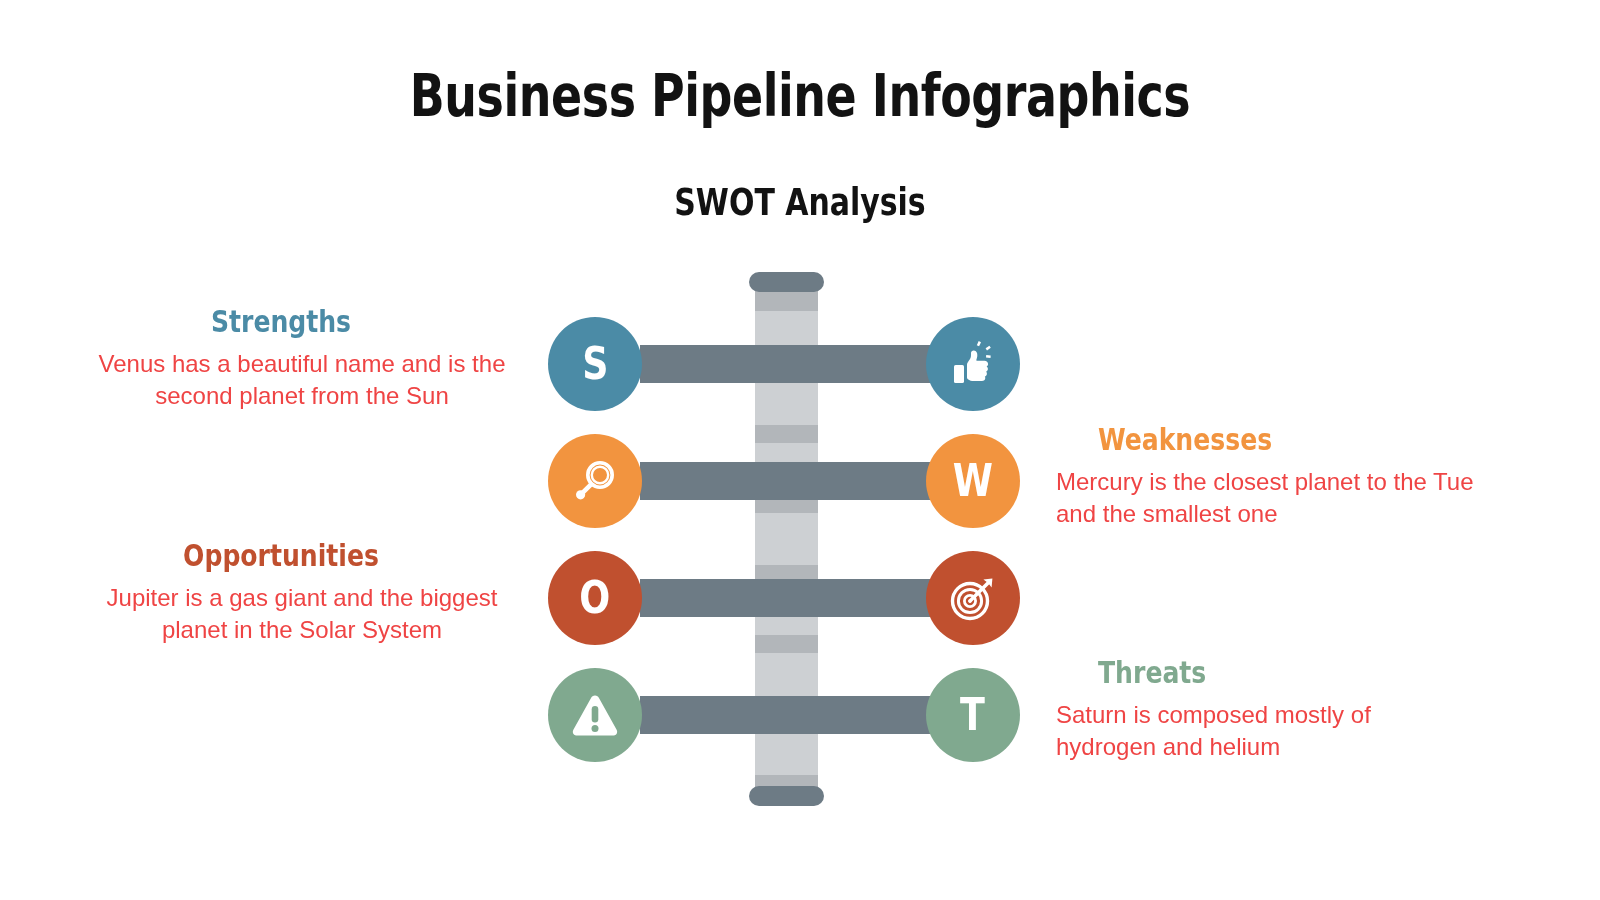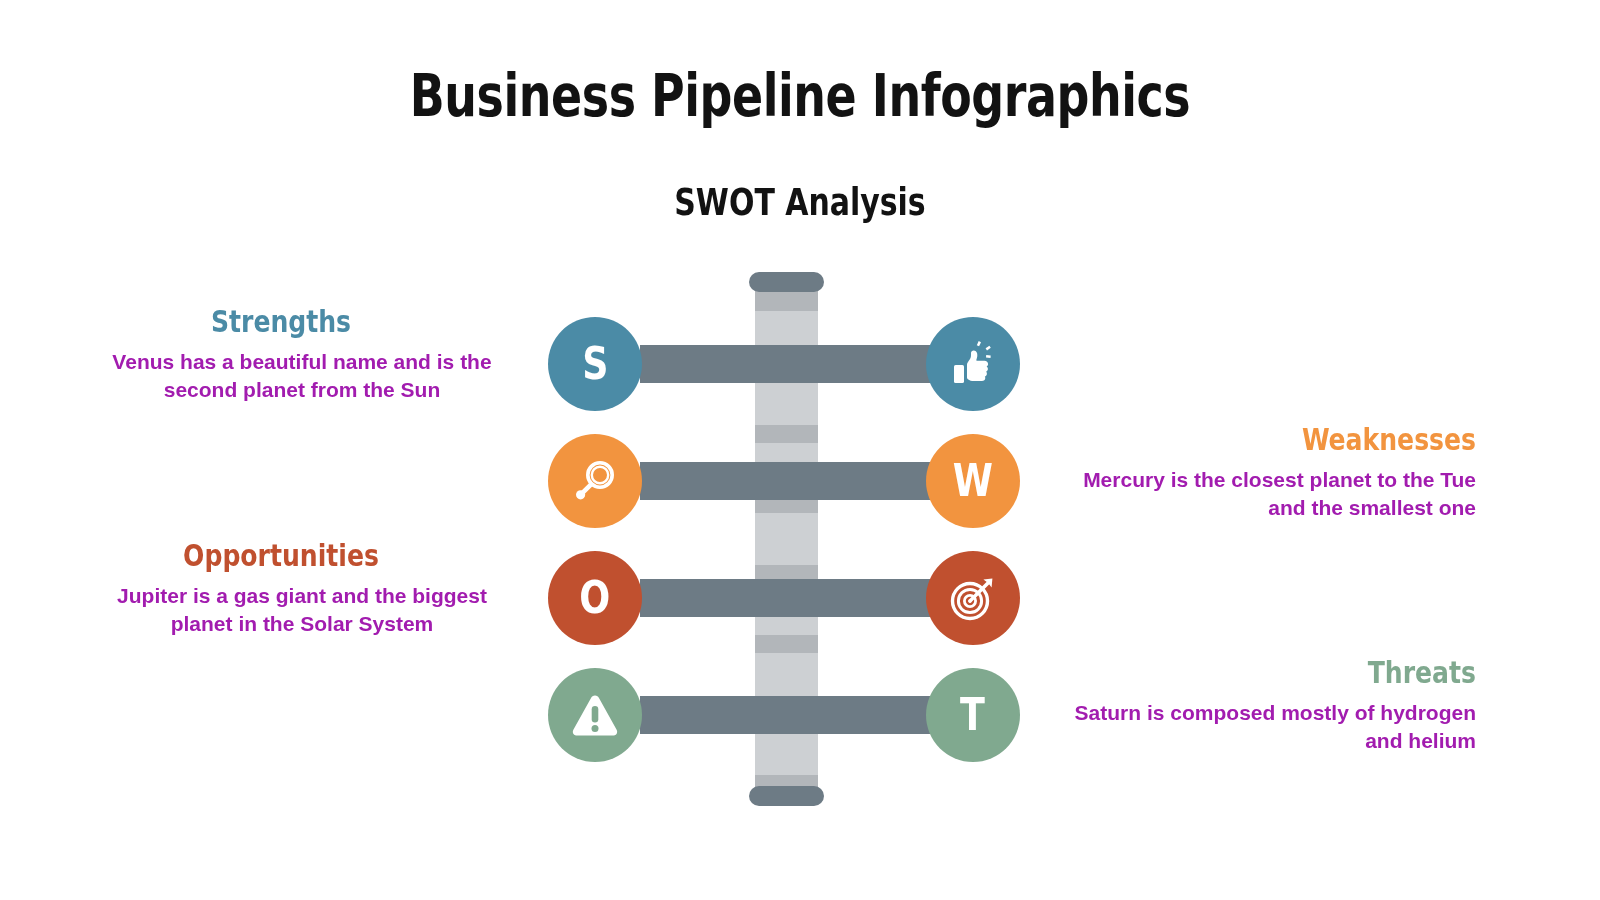--- a/index.html
+++ b/index.html
@@ -47,40 +47,40 @@
     font-size: 37px;
     color: #121212;
     transform: scaleX(0.9);
     transform-origin: 50% 50%;
     white-space: nowrap;
   }
 
   
   .txt-block { position: absolute; width: 420px; }
   .txt-block.left  { left: 92px;  text-align: center; }
-  .txt-block.right { left: 1056px; width: 420px; text-align: right; }
+  .txt-block.right { left: 1056px; width: 420px; }
 
   .block-heading {
     font-family: "DejaVu Sans Condensed", "Liberation Sans Narrow", "Liberation Sans", sans-serif;
     font-weight: 700;
     font-size: 31px;
     line-height: 1.05;
     margin: 0 0 10px 0;
     transform: scaleX(0.9);
     white-space: nowrap;
   }
   .txt-block.left .block-heading  { transform-origin: 0% 50%; }
   .txt-block.right .block-heading { transform-origin: 100% 50%; }
 
   .block-body {
     font-family: "Liberation Sans", sans-serif;
-    font-weight: 700;
-    font-size: 21px;
+    font-weight: 400;
+    font-size: 24px;
     line-height: 1.34;
-    color: #a21caf;
+    color: #ef4444;
     margin: 0;
   }
 
   #block-strengths     { top: 305px; }
   #block-opportunities { top: 539px; }
   #block-weaknesses    { top: 423px; }
   #block-threats       { top: 656px; }
 
   
   #pipeline {

